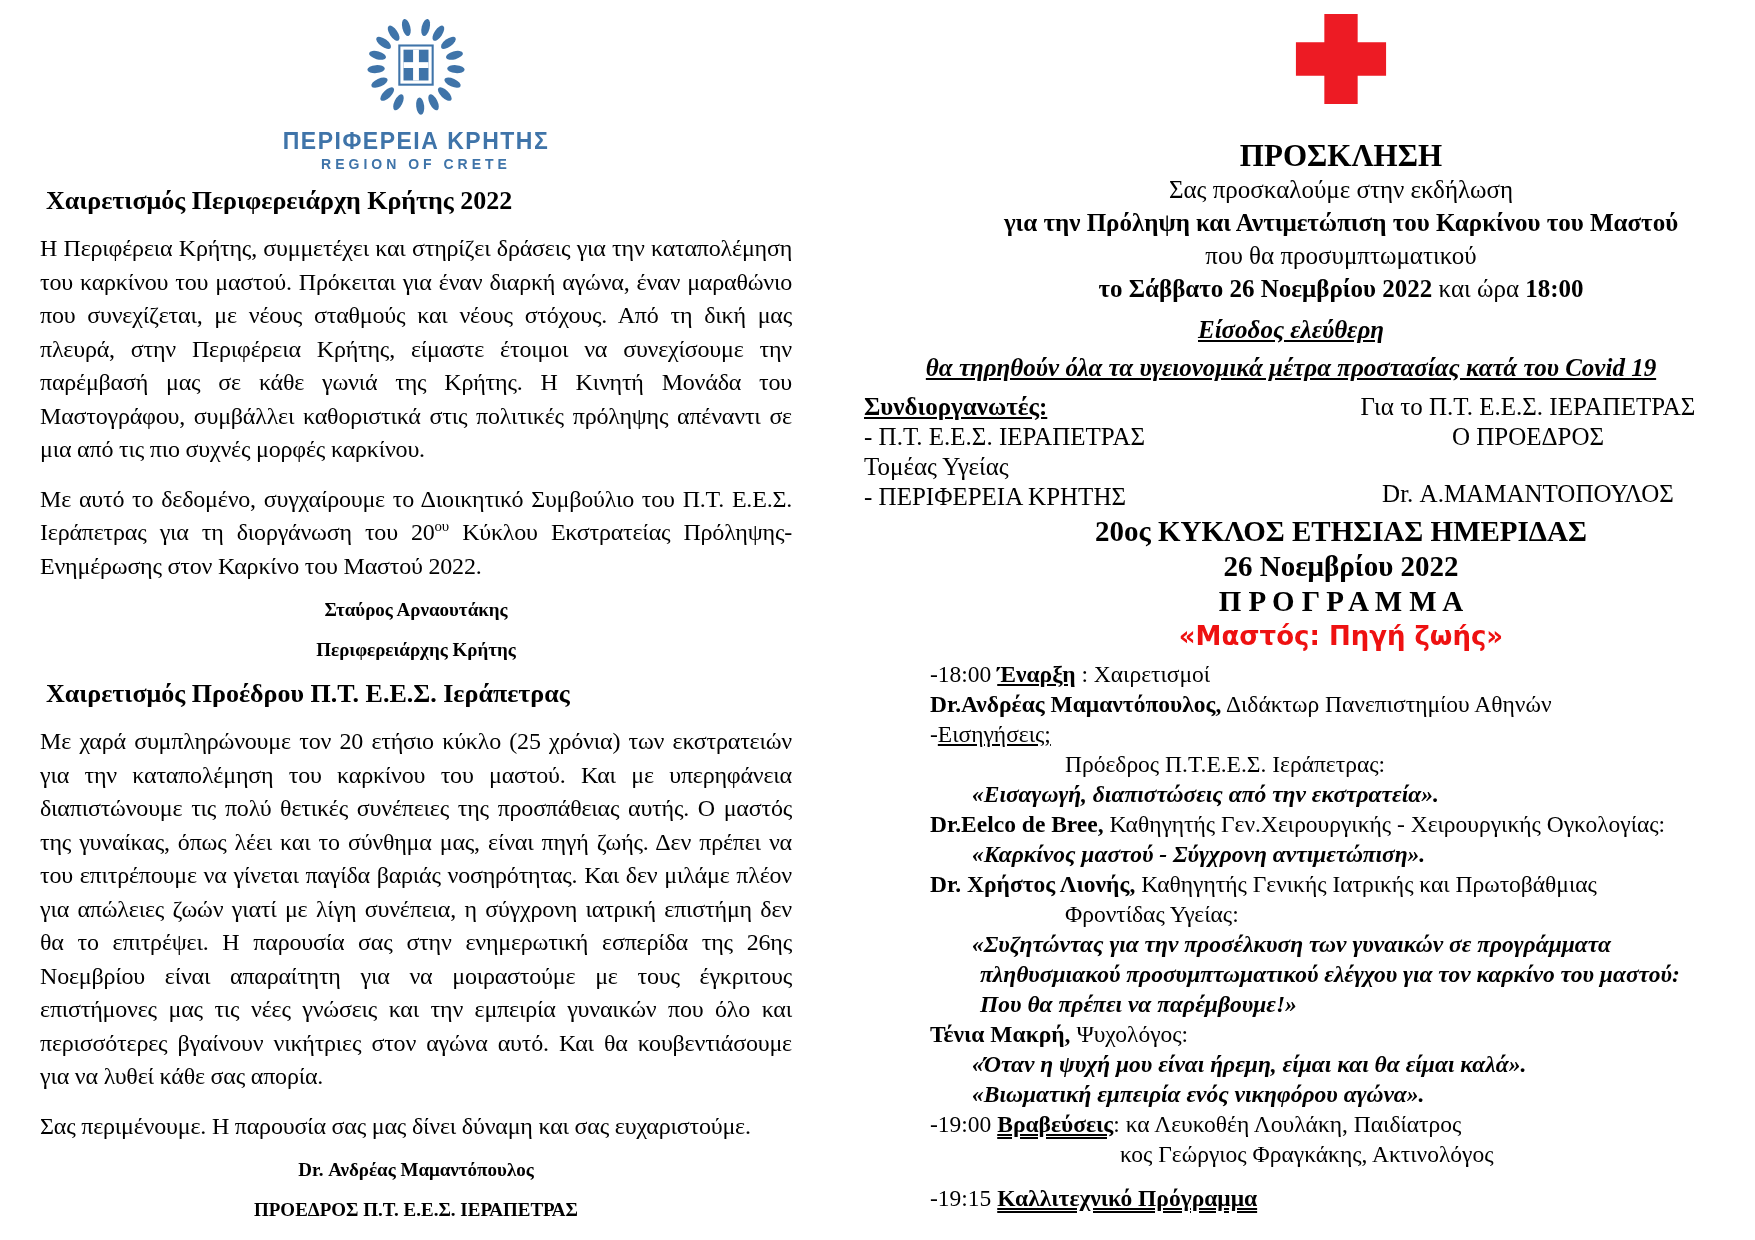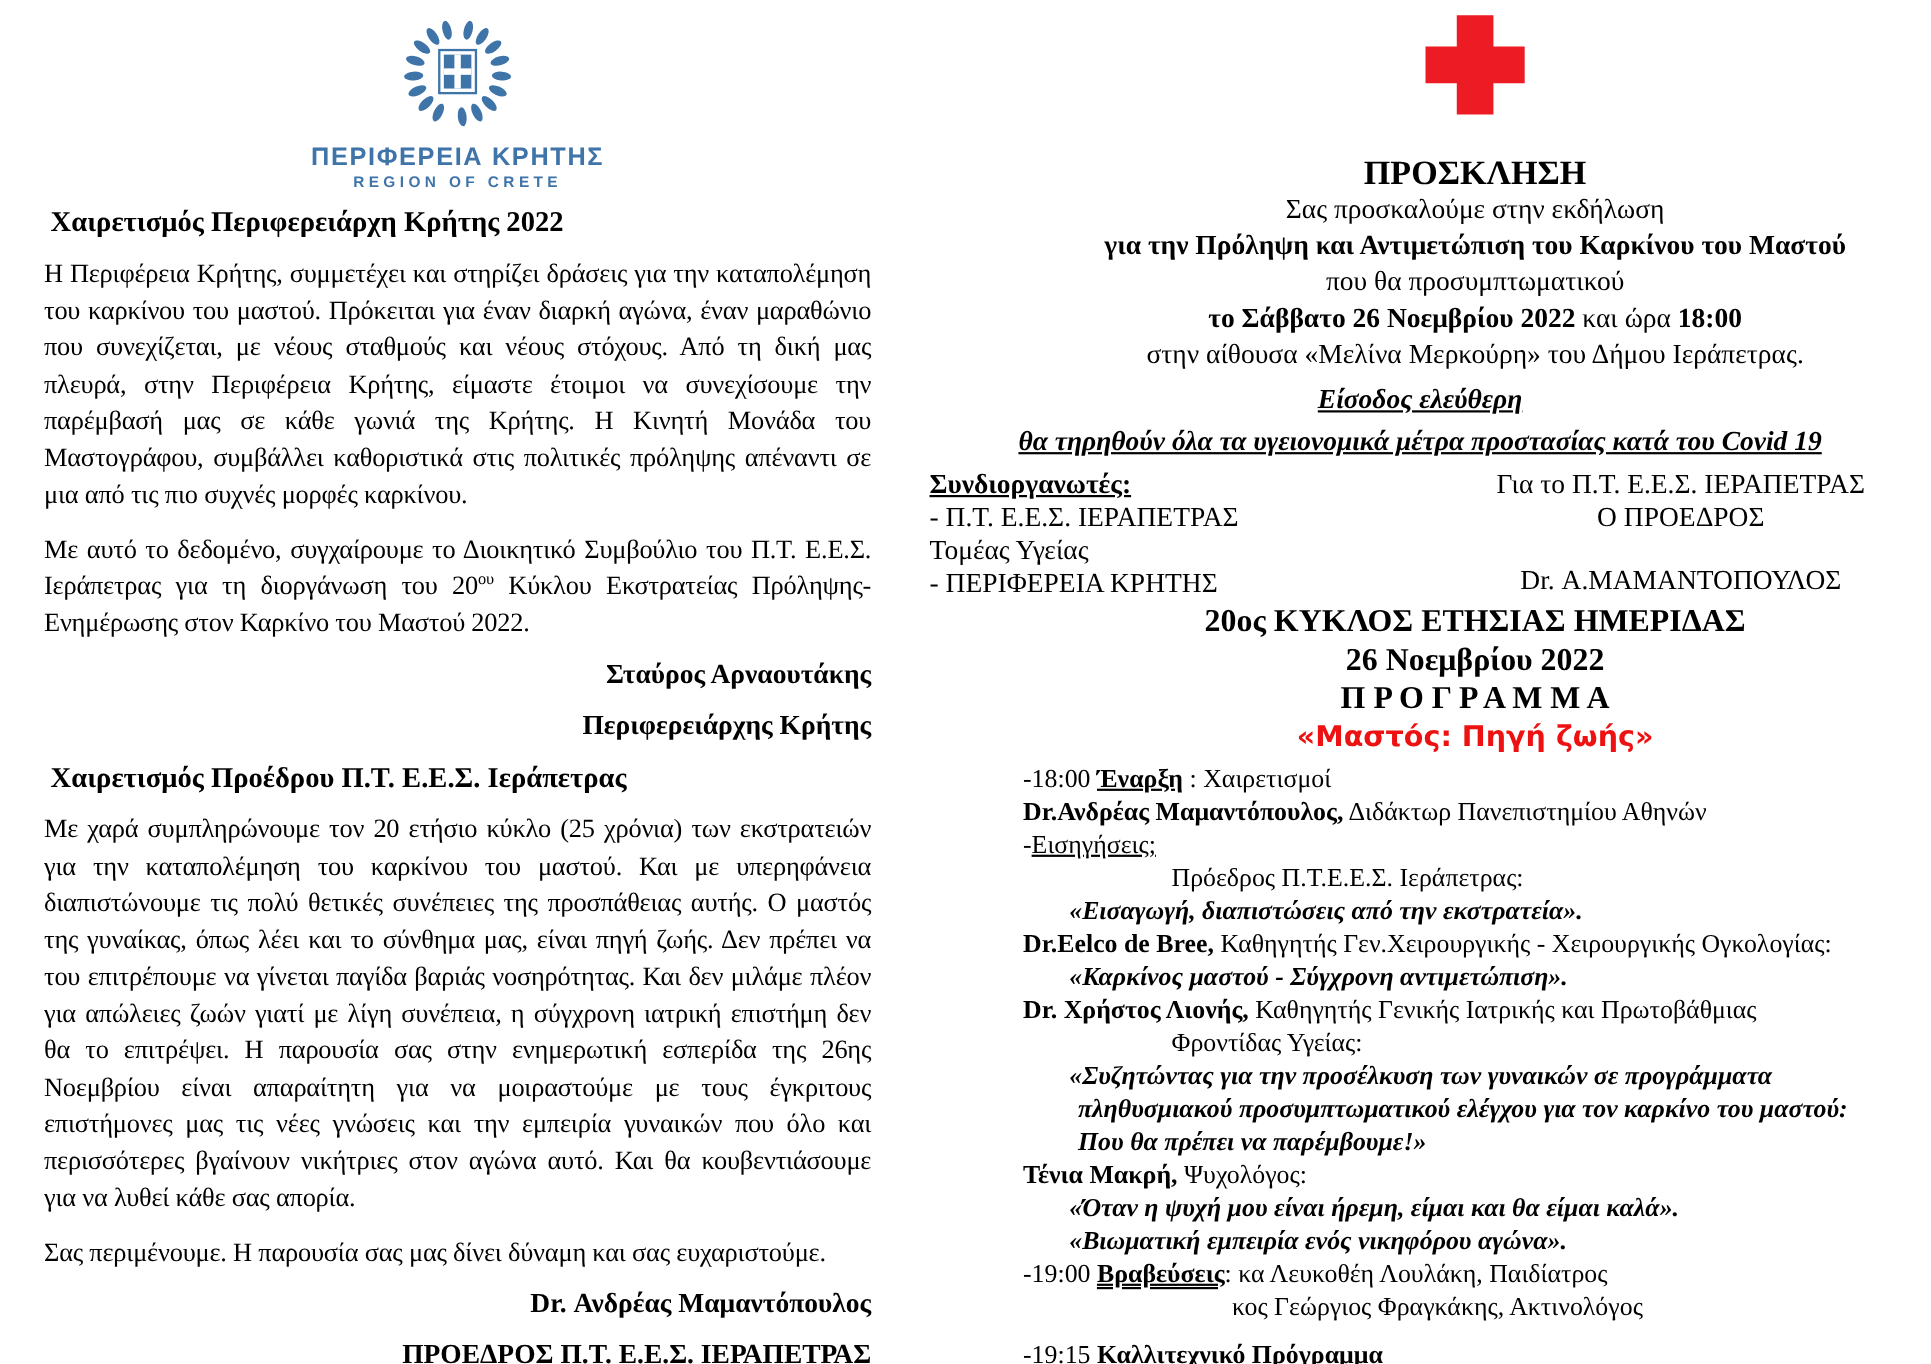--- a/index.html
+++ b/index.html
@@ -9,31 +9,31 @@
     font-family:"Liberation Serif",serif;
   }
   
   .col-left{position:absolute;left:40px;top:12px;width:752px;}
   .logo-wrap{text-align:center;margin:0 0 6px 0;}
   .logo-title{font-family:"Liberation Sans",sans-serif;font-weight:bold;color:#3f74a9;font-size:23px;letter-spacing:1.5px;margin-top:0px;}
   .logo-sub{font-family:"Liberation Sans",sans-serif;font-weight:bold;color:#3f74a9;font-size:14px;letter-spacing:4px;margin-top:1px;}
   .h-left{font-size:26px;font-weight:bold;margin:14px 0 16px 6px;}
   .para{font-size:24px;line-height:33.5px;letter-spacing:-0.2px;text-align:justify;margin:0 0 16px 0;}
   .para sup{font-size:0.62em;vertical-align:super;line-height:0;}
-  .center-b{text-align:right;font-weight:bold;font-size:25px;margin:0 0 18px 0;}
+  .center-b{text-align:center;font-weight:bold;font-size:19px;margin:0 0 18px 0;}
   .mt8{margin-top:6px;}
   
   .col-right{position:absolute;left:832px;top:8px;width:918px;}
   .invite-head{margin-left:100px;text-align:center;}
   .cross-wrap{margin:2px 0 4px 0;}
   .r-title{font-size:31px;font-weight:bold;line-height:34px;margin-top:27px;}
   .r-line{font-size:25px;line-height:33px;}
   .entry-line{font-size:25px;font-weight:bold;font-style:italic;text-decoration:underline;text-align:center;margin-top:5px;line-height:33px;}
   .org-row{position:relative;height:122px;margin-top:8px;font-size:25px;}
-  .org-left{position:absolute;left:13px;top:0;line-height:30px;}
+  .org-left{position:absolute;left:32px;top:0;line-height:30px;}
   .org-head{font-weight:bold;text-decoration:underline;}
   .org-item.sub{}
   .org-right{position:absolute;right:22px;top:0;width:400px;text-align:center;line-height:30px;}
   .org-right .gap{margin-top:27px;}
   .ev-title{margin-left:100px;text-align:center;font-weight:bold;font-size:29px;line-height:35px;}
   .ev-slogan{margin-left:100px;text-align:center;font-family:"DejaVu Sans",sans-serif;font-weight:bold;font-size:26px;color:#ee1111;line-height:35px;}
   .prog{margin:5px 0 0 98px;font-size:23.5px;line-height:30px;}
   .pl{white-space:nowrap;}
   .pl b{font-weight:bold;}
   .quote{font-weight:bold;font-style:italic;margin-left:42px;}
@@ -110,21 +110,20 @@
       <div class="cross-wrap">
         <svg width="98" height="98" viewBox="0 0 100 100" aria-hidden="true">
           <path d="M33 4 H67 V33 H96 V67 H67 V96 H33 V67 H4 V33 H33 Z" fill="#ed1b24"></path>
         </svg>
       </div>
       <div class="r-title">ΠΡΟΣΚΛΗΣΗ</div>
       <div class="r-line">Σας προσκαλούμε στην εκδήλωση</div>
       <div class="r-line" style="font-weight:bold;">για την Πρόληψη και Αντιμετώπιση του Καρκίνου του Μαστού</div>
       <div class="r-line">που θα προσυμπτωματικού</div>
       <div class="r-line"><b>το Σάββατο 26 Νοεμβρίου 2022</b><span>  και ώρα </span><b>18:00</b></div>
-      <div class="r-line">στην αίθουσα «Μελίνα Μερκούρη» του Δήμου Ιεράπετρας.</div>
     </div>
 
     <div class="entry-line" style="margin-top:8px;">Είσοδος ελεύθερη</div>
     <div class="entry-line">θα τηρηθούν όλα τα υγειονομικά μέτρα προστασίας κατά του Covid 19</div>
 
     <div class="org-row">
       <div class="org-left">
         <div class="org-head">Συνδιοργανωτές:</div>
         <div class="org-item">- Π.Τ. Ε.Ε.Σ. ΙΕΡΑΠΕΤΡΑΣ</div>
         <div class="org-item sub">Τομέας Υγείας</div>

